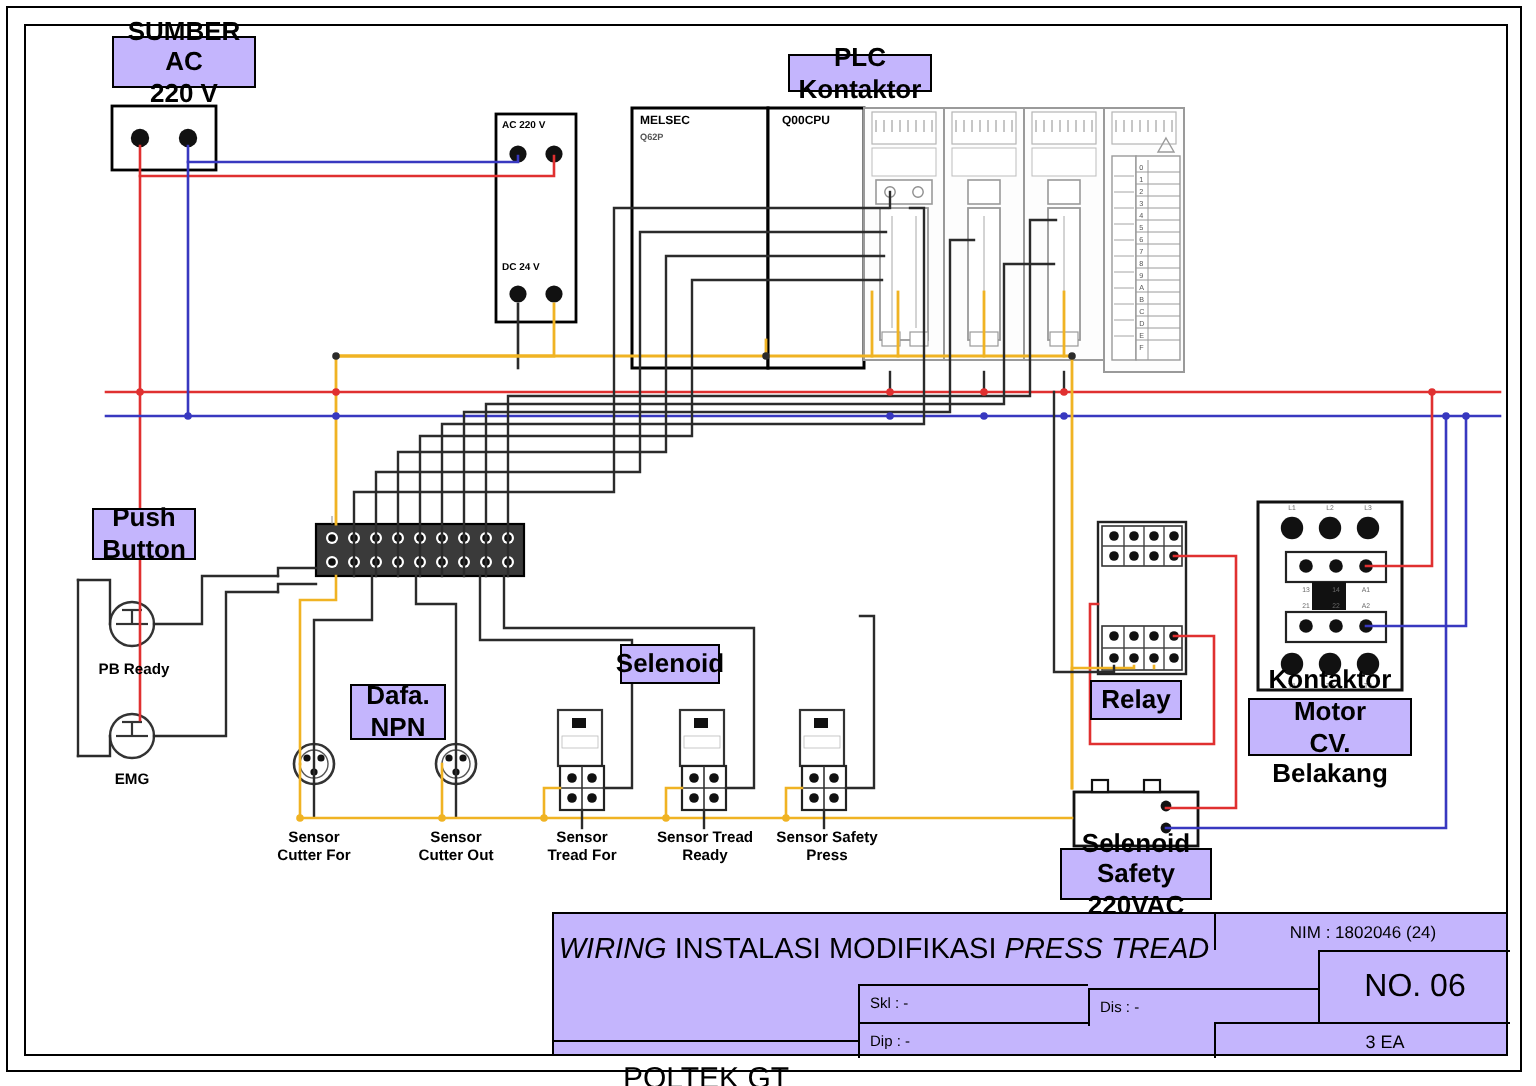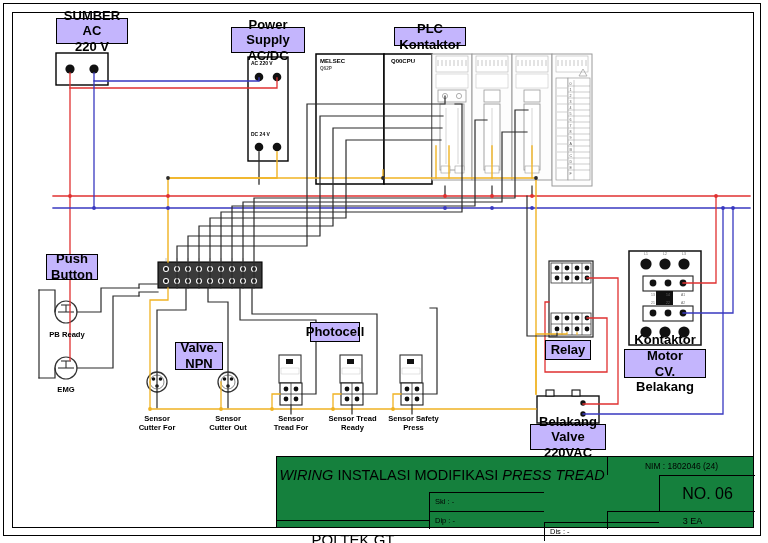--- a/index.html
+++ b/index.html
@@ -6,21 +6,21 @@
   body{font-family:"Liberation Sans",sans-serif;}
   #sheet{position:relative;width:768px;height:543px;background:#fff;overflow:hidden;}
   #outer{position:absolute;left:3px;top:3px;width:758px;height:533px;border:1px solid #000;box-sizing:border-box;}
   #inner{position:absolute;left:12px;top:12px;width:742px;height:516px;border:1.6px solid #000;box-sizing:border-box;}
   svg{position:absolute;left:0;top:0;width:768px;height:543px;overflow:visible;}
   .boxlbl{position:absolute;border:1.3px solid #000;background:#c4b5fd;display:flex;align-items:center;justify-content:center;
           text-align:center;font-size:13px;font-weight:bold;line-height:1.2;color:#000;box-sizing:border-box;}
   .plain{position:absolute;text-align:center;font-size:7.6px;font-weight:bold;line-height:1.25;color:#000;}
   .tinylbl{position:absolute;font-size:5px;font-weight:bold;color:#000;}
   
-  #tb{position:absolute;left:276px;top:456px;width:478px;height:72px;border:1.4px solid #000;box-sizing:border-box;background:#15803d;}
+  #tb{position:absolute;left:276px;top:456px;width:478px;height:72px;border:1.4px solid #000;box-sizing:border-box;background:#c4b5fd;}
   #tb .c{position:absolute;box-sizing:border-box;display:flex;align-items:center;color:#000;}
   .bl{border-left:1.2px solid #000;}
   .bt{border-top:1.2px solid #000;}
   .ctr{justify-content:center;text-align:center;}
   .pad{padding-left:5px;}
 </style>
 </head>
 <body>
 
 <div id="sheet">
@@ -538,48 +538,44 @@
         <circle cx="393" cy="409" r="1.9"></circle>
       </g>
     </g>
   </svg>
 
   <div class="boxlbl" style="left:56px;top:18px;width:72px;height:26px;">
     <div><span>SUMBER AC</span><br>
     <span>220 V</span></div>
   </div>
 
-  <div class="boxlbl" style="left:231px;top:27px;width:74px;height:26px;">
-    <div><span>Power Supply</span><br>
-    <span>AC/DC</span></div>
-  </div>
   <div class="tinylbl" style="left:251px;top:60px;">AC 220 V</div>
   <div class="tinylbl" style="left:251px;top:131px;">DC 24 V</div>
 
   <div class="boxlbl" style="left:394px;top:27px;width:72px;height:19px;">
     <span>PLC Kontaktor</span>
   </div>
   <div class="tinylbl" style="left:320px;top:58px;font-size:6px;">MELSEC</div>
   <div class="tinylbl" style="left:320px;top:66px;font-size:4.6px;color:#555;">Q62P</div>
   <div class="tinylbl" style="left:391px;top:58px;font-size:6px;">Q00CPU</div>
 
   <div class="boxlbl" style="left:46px;top:254px;width:52px;height:26px;">
     <div><span>Push</span><br>
     <span>Button</span></div>
   </div>
   <div class="plain" style="left:36px;top:330px;width:62px;">PB Ready</div>
   <div class="plain" style="left:40px;top:385px;width:52px;">EMG</div>
 
   <div class="boxlbl" style="left:175px;top:342px;width:48px;height:28px;">
-    <div><span>Valve.</span><br>
+    <div><span>Dafa.</span><br>
     <span>NPN</span></div>
   </div>
 
   <div class="boxlbl" style="left:310px;top:322px;width:50px;height:20px;">
-    <span>Photocell</span>
+    <span>Selenoid</span>
   </div>
 
   <div class="plain" style="left:127px;top:414px;width:60px;">
     <span>Sensor</span><br><span>Cutter For</span>
   </div>
   <div class="plain" style="left:198px;top:414px;width:60px;">
     <span>Sensor</span><br><span>Cutter Out</span>
   </div>
   <div class="plain" style="left:261px;top:414px;width:60px;">
     <span>Sensor</span><br><span>Tread For</span>
@@ -594,36 +590,36 @@
   <div class="boxlbl" style="left:545px;top:340px;width:46px;height:20px;">
     <span>Relay</span>
   </div>
 
   <div class="boxlbl" style="left:624px;top:349px;width:82px;height:29px;">
     <div><span>Kontaktor Motor</span><br>
     <span>CV. Belakang</span></div>
   </div>
 
   <div class="boxlbl" style="left:530px;top:424px;width:76px;height:26px;">
-    <div><span>Belakang Valve</span><br>
+    <div><span>Selenoid Safety</span><br>
     <span>220VAC</span></div>
   </div>
 
   <div id="tb">
 
     <div class="c ctr" style="left:0;top:0;width:330px;height:35px;font-size:14.5px;">
       <span style="font-style:italic;">WIRING</span>&nbsp;<span>INSTALASI MODIFIKASI</span>&nbsp;<span style="font-style:italic;">PRESS TREAD</span>
     </div>
 
     <div class="c ctr bt" style="left:0;top:35px;width:152px;height:37px;font-size:15px;margin-top:28px;">POLTEK GT</div>
 
     <div class="c pad bt bl" style="left:152px;top:35px;width:115px;height:18.5px;font-size:7.5px;">Skl : -</div>
     <div class="c pad bt bl" style="left:152px;top:53.5px;width:115px;height:18.5px;font-size:7.5px;">Dip : -</div>
 
-    <div class="c pad bt bl" style="left:267px;top:65px;width:115px;height:18.5px;font-size:7.5px;">Dis : -</div>
+    <div class="c pad bt bl" style="left:267px;top:37px;width:115px;height:18.5px;font-size:7.5px;">Dis : -</div>
 
     <div class="c ctr bl" style="left:330px;top:0;width:148px;height:18px;font-size:8.5px;">NIM : 1802046 (24)</div>
 
 
     <div class="c ctr bl bt" style="left:382px;top:18px;width:96px;height:36px;font-size:16px;">NO. 06</div>
 
     <div class="c ctr bl bt" style="left:330px;top:54px;width:148px;height:18px;font-size:9px;padding-left:22px;">3 EA</div>
   </div>
 </div>
 

